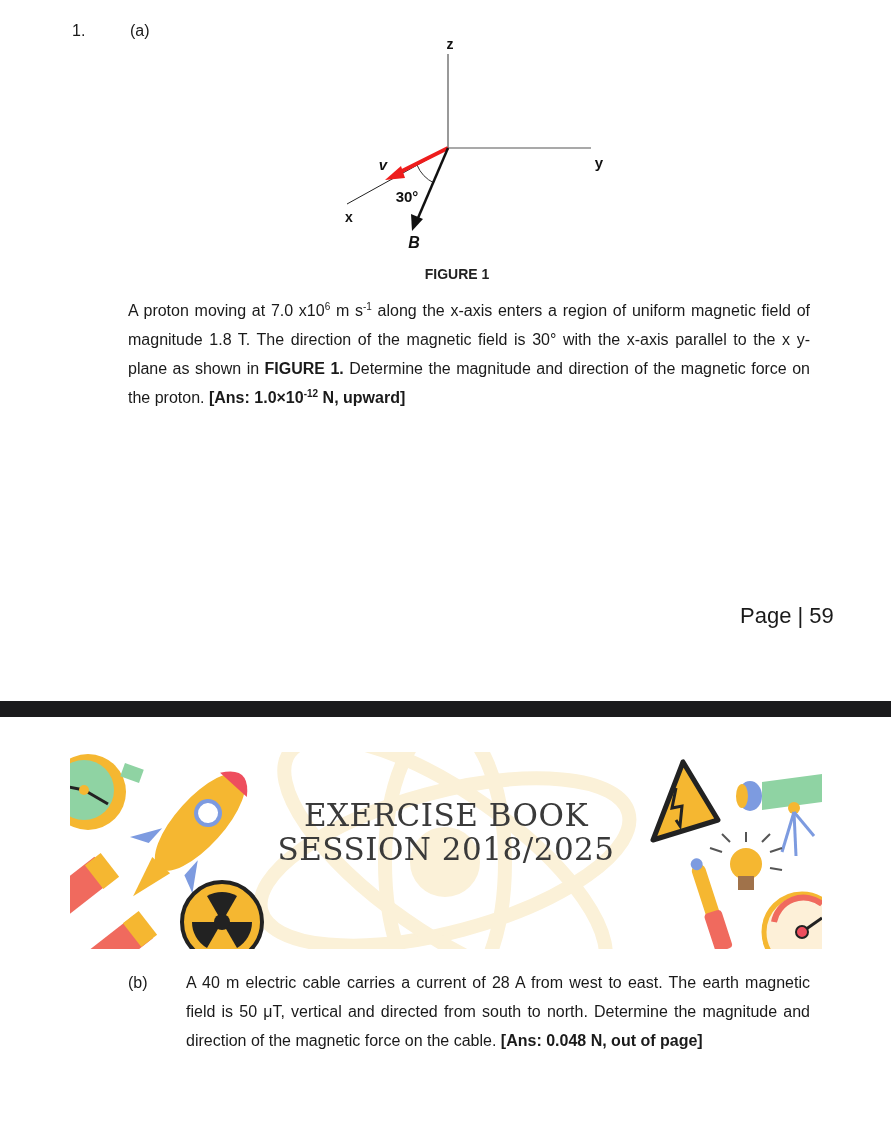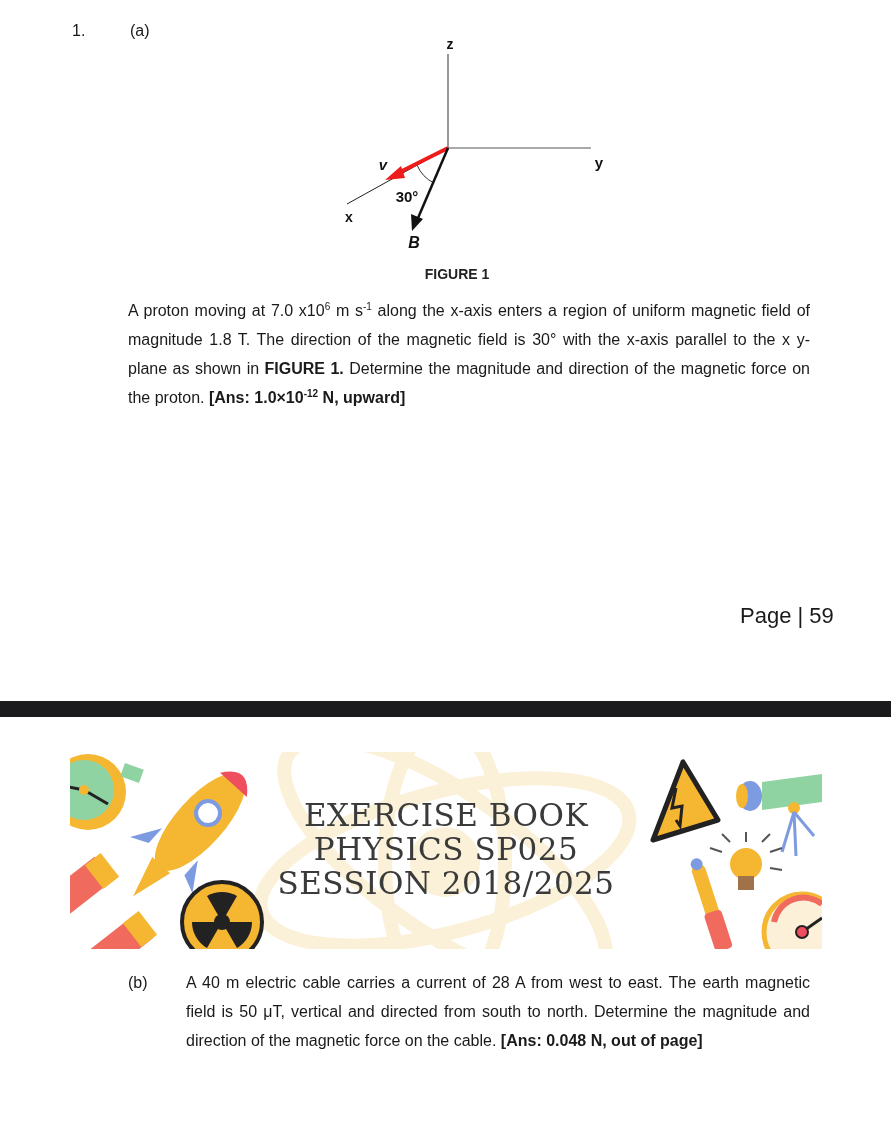--- a/index.html
+++ b/index.html
@@ -144,19 +144,18 @@
 
     <g>
       <circle cx="732" cy="180" r="38" fill="#fdf0d8" stroke="#f5b731" stroke-width="5"></circle>
       <path d="M 704 170 A 30 30 0 0 1 752 152" fill="none" stroke="#f06a5e" stroke-width="6"></path>
       <line x1="732" y1="180" x2="752" y2="166" stroke="#222" stroke-width="3"></line>
       <circle cx="732" cy="180" r="6" fill="#ee4e5e" stroke="#222" stroke-width="2"></circle>
     </g>
   </svg>
   <div class="banner-title">
     <div>EXERCISE BOOK</div>
-    <div>PHYSICS SP025</div>
     <div>SESSION 2018/2025</div>
   </div>
 </div>
 
 <div class="abs part-b-label">(b)</div>
 <div class="abs para para-b"><span>A 40 m electric cable carries a current of 28 A from west to east. The earth magnetic field is 50 μT, vertical and directed from south to north. Determine the magnitude and direction of the magnetic force on the cable.  </span><b>[Ans: 0.048 N, out of page]</b></div>
 
 </body></html>

